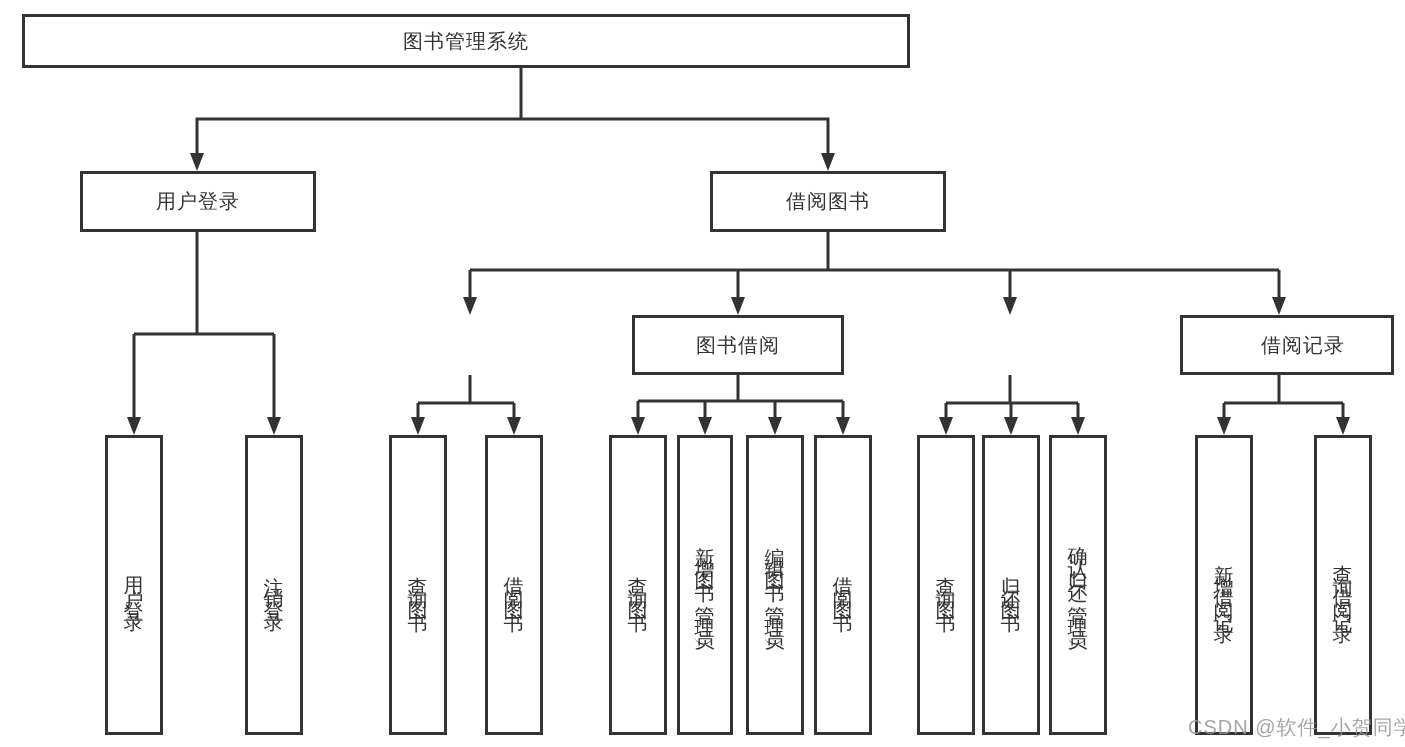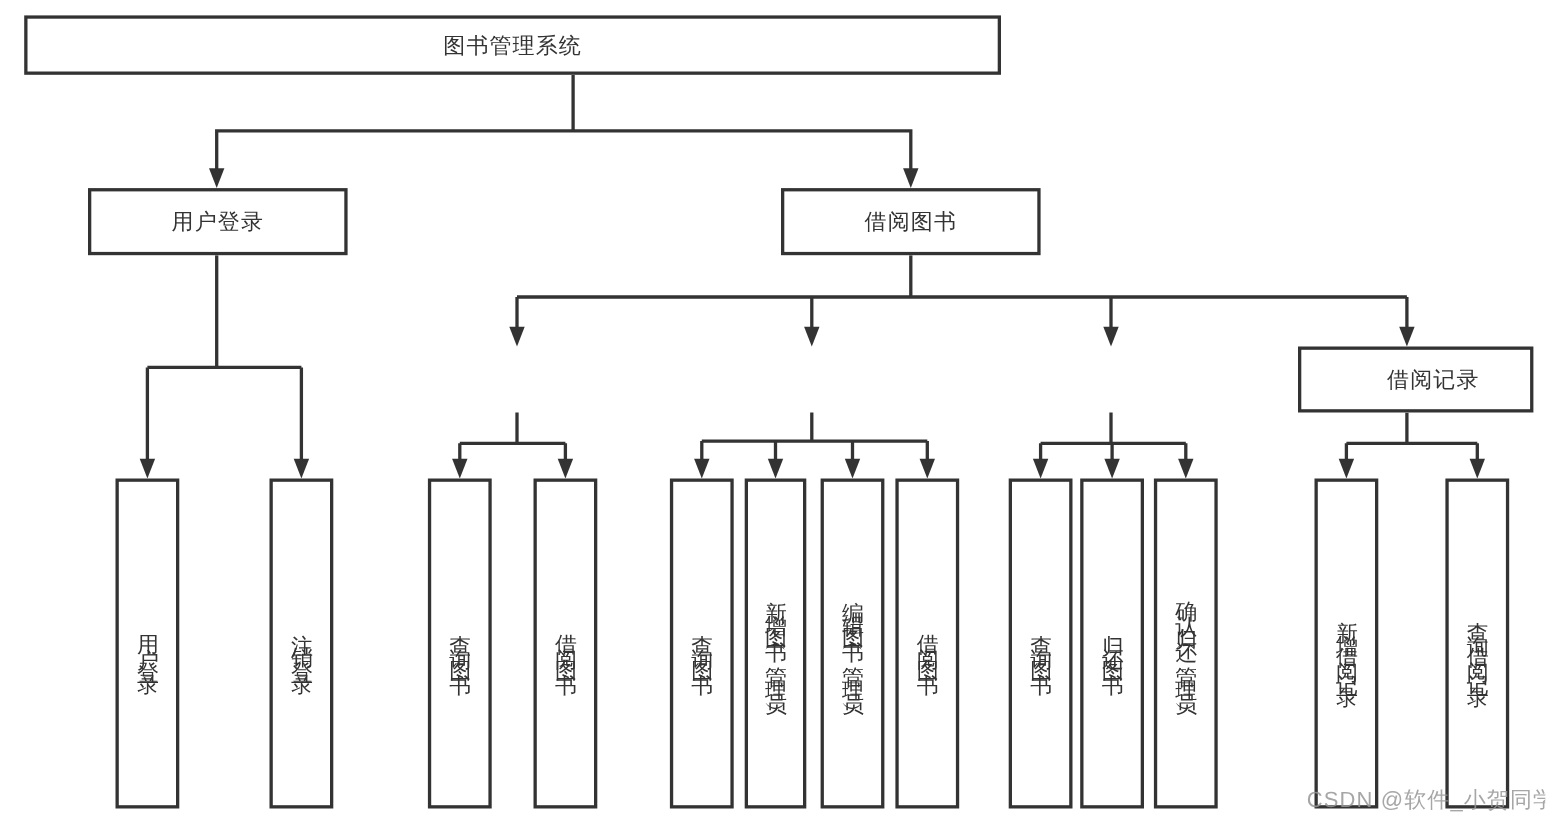--- a/index.html
+++ b/index.html
@@ -102,20 +102,23 @@
     <span>图书管理系统</span>
   </div>
 
   <div class="node" style="left:80px; top:171px; width:236px; height:61px;">
     <span>用户登录</span>
   </div>
   <div class="node" style="left:710px; top:171px; width:236px; height:61px;">
     <span>借阅图书</span>
   </div>
 
+  <div class="node" style="left:632px; top:315px; width:212px; height:60px;">
+    <span>图书借阅</span>
+  </div>
   <div class="node" style="left:1180px; top:315px; width:214px; height:60px;padding-left:32px;">
     <span>借阅记录</span>
   </div>
 
   <div class="node vnode" style="left:105px; top:435px; width:58px; height:300px;">
     <span>用户登录</span>
   </div>
   <div class="node vnode" style="left:245px; top:435px; width:58px; height:300px;">
     <span>注销登录</span>
   </div>

